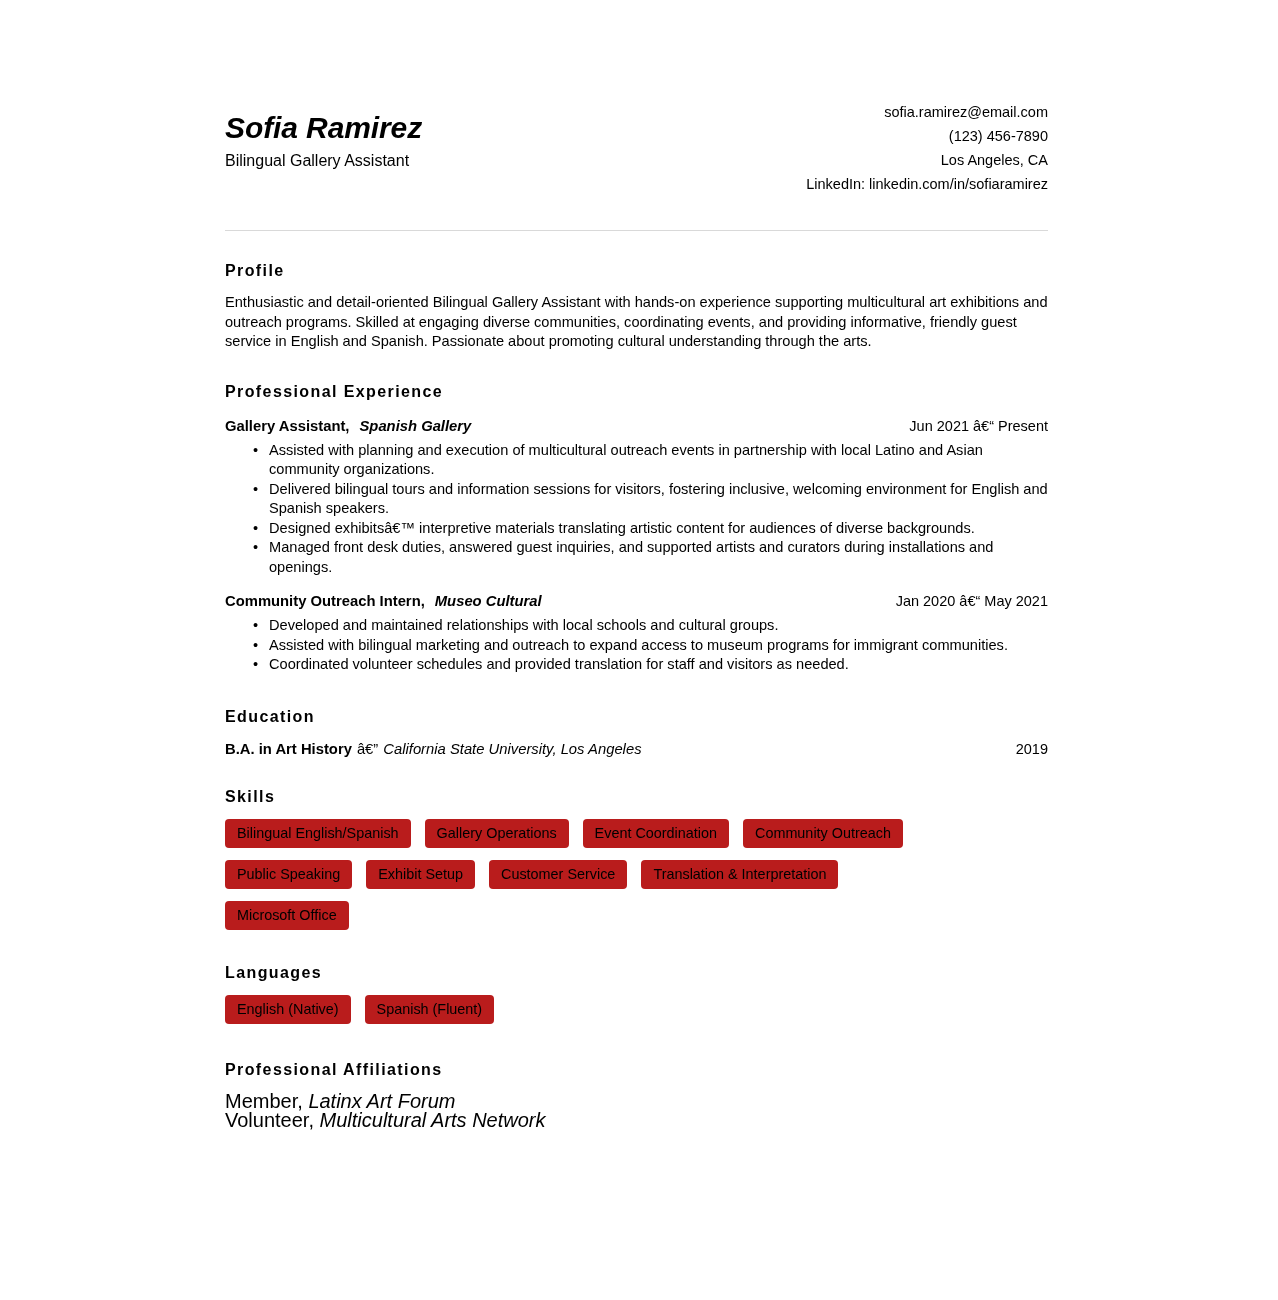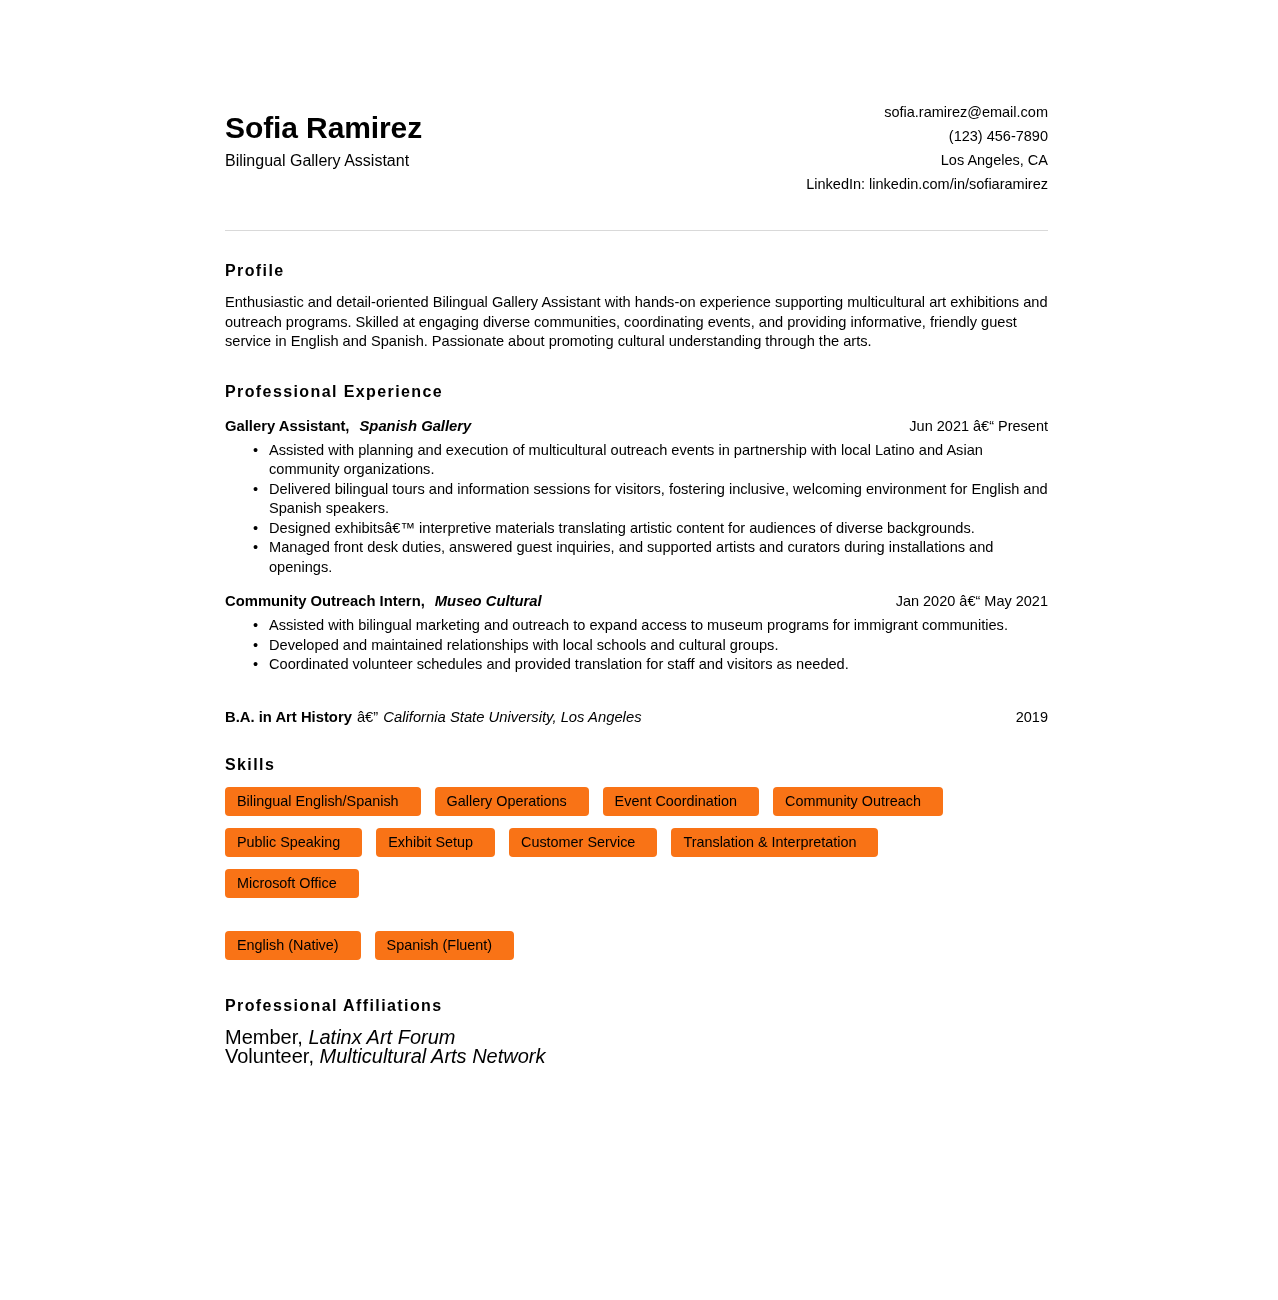--- a/index.html
+++ b/index.html
@@ -38,20 +38,21 @@
     left: 0;
     top: 110px;
   }
   .name {
     font-size: 30px;
     font-weight: bold;
     line-height: 36px;
     letter-spacing: -0.1px;
     margin: 0;
     white-space: nowrap;
+    font-style: italic;
   }
   .headline {
     font-size: 16px;
     line-height: 20px;
     margin-top: 5px;
     white-space: nowrap;
   }
   .contact {
     text-align: right;
     font-size: 14.5px;
@@ -168,23 +169,23 @@
   }
 
   
   .chips {
     display: flex;
     flex-wrap: wrap;
     gap: 12px 14px;
     max-width: 800px;
   }
   .chip {
-    background: #f97316;
+    background: #b91c1c;
     border-radius: 4px;
-    padding: 5px 22px 6px 12px;
+    padding: 5px 12px 6px 12px;
     font-size: 14.4px;
     line-height: 18px;
     white-space: nowrap;
     color: #000;
   }
   .skills-section .chips {
     max-width: 740px;
   }
 
   
@@ -248,28 +249,29 @@
 
       <div class="job">
         <div class="job-head">
           <div class="job-left">
             <span class="job-role">Community Outreach Intern,</span>
             <span class="job-org">Museo Cultural</span>
           </div>
           <div class="job-dates">Jan 2020 â€“ May 2021</div>
         </div>
         <ul class="bullets">
+          <li>Developed and maintained relationships with local schools and cultural groups.</li>
           <li>Assisted with bilingual marketing and outreach to expand access to museum programs for immigrant communities.</li>
-          <li>Developed and maintained relationships with local schools and cultural groups.</li>
           <li>Coordinated volunteer schedules and provided translation for staff and visitors as needed.</li>
         </ul>
       </div>
     </div>
 
     <div class="section education-section">
+      <div class="section-title">Education</div>
       <div class="edu-row">
         <div class="edu-left">
           <span class="edu-degree">B.A. in Art History</span>
           <span class="edu-dash">â€”</span>
           <span class="edu-school">California State University, Los Angeles</span>
         </div>
         <div class="edu-year">2019</div>
       </div>
     </div>
 
@@ -282,20 +284,21 @@
         <span class="chip">Community Outreach</span>
         <span class="chip">Public Speaking</span>
         <span class="chip">Exhibit Setup</span>
         <span class="chip">Customer Service</span>
         <span class="chip">Translation &amp; Interpretation</span>
         <span class="chip">Microsoft Office</span>
       </div>
     </div>
 
     <div class="section languages-section">
+      <div class="section-title">Languages</div>
       <div class="chips">
         <span class="chip">English (Native)</span>
         <span class="chip">Spanish (Fluent)</span>
       </div>
     </div>
 
     <div class="section affiliations-section">
       <div class="section-title">Professional Affiliations</div>
       <div class="affil-line">
         <span>Member,</span>

